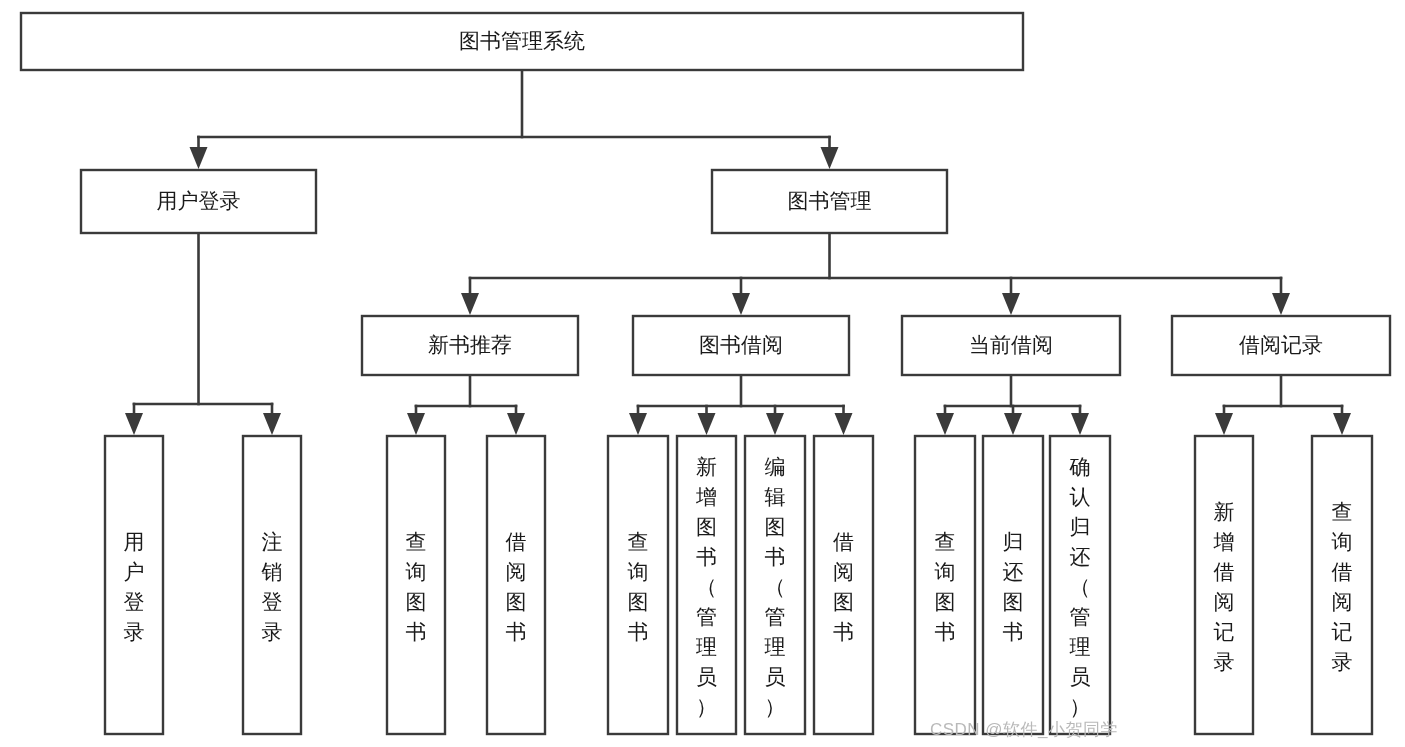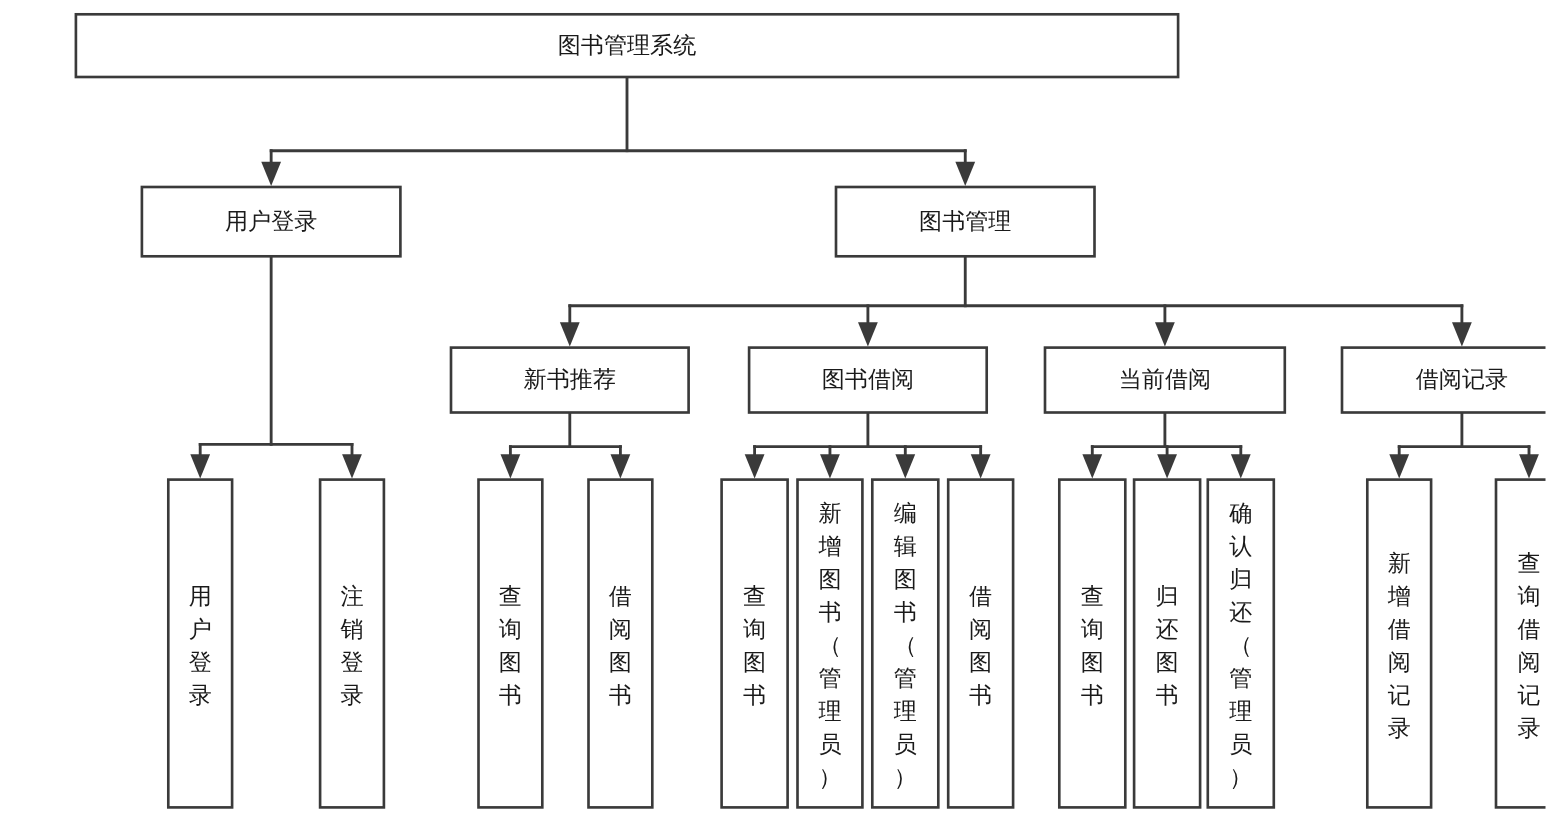--- a/index.html
+++ b/index.html
@@ -11,21 +11,20 @@
     width: 1405px;
     height: 747px;
     font-family: "Liberation Sans", "DejaVu Sans", sans-serif;
     overflow: hidden;
     position: relative;
   }
   #diagram-root {
     position: relative;
     width: 1126px;
     height: 747px;
-    margin-left: 48px;
   }
   svg.diagram {
     position: absolute;
     top: 0;
     left: 0;
     width: 1405px;
     height: 747px;
   }
   .node-box {
     fill: #ffffff;
@@ -202,13 +201,14 @@
         <g>
           <rect x="1195" y="436" width="58" height="298" class="node-box"></rect>
           <text x="1224" class="node-label-vert"><tspan x="1224" y="519">新</tspan><tspan x="1224" y="549">增</tspan><tspan x="1224" y="579">借</tspan><tspan x="1224" y="609">阅</tspan><tspan x="1224" y="639">记</tspan><tspan x="1224" y="669">录</tspan></text>
         </g>
         <g>
           <rect x="1312" y="436" width="60" height="298" class="node-box"></rect>
           <text x="1342" class="node-label-vert"><tspan x="1342" y="519">查</tspan><tspan x="1342" y="549">询</tspan><tspan x="1342" y="579">借</tspan><tspan x="1342" y="609">阅</tspan><tspan x="1342" y="639">记</tspan><tspan x="1342" y="669">录</tspan></text>
         </g>
       </g>
   </svg>
+  <div class="watermark">CSDN @软件_小贺同学</div>
 </div>
 
 </body></html>

